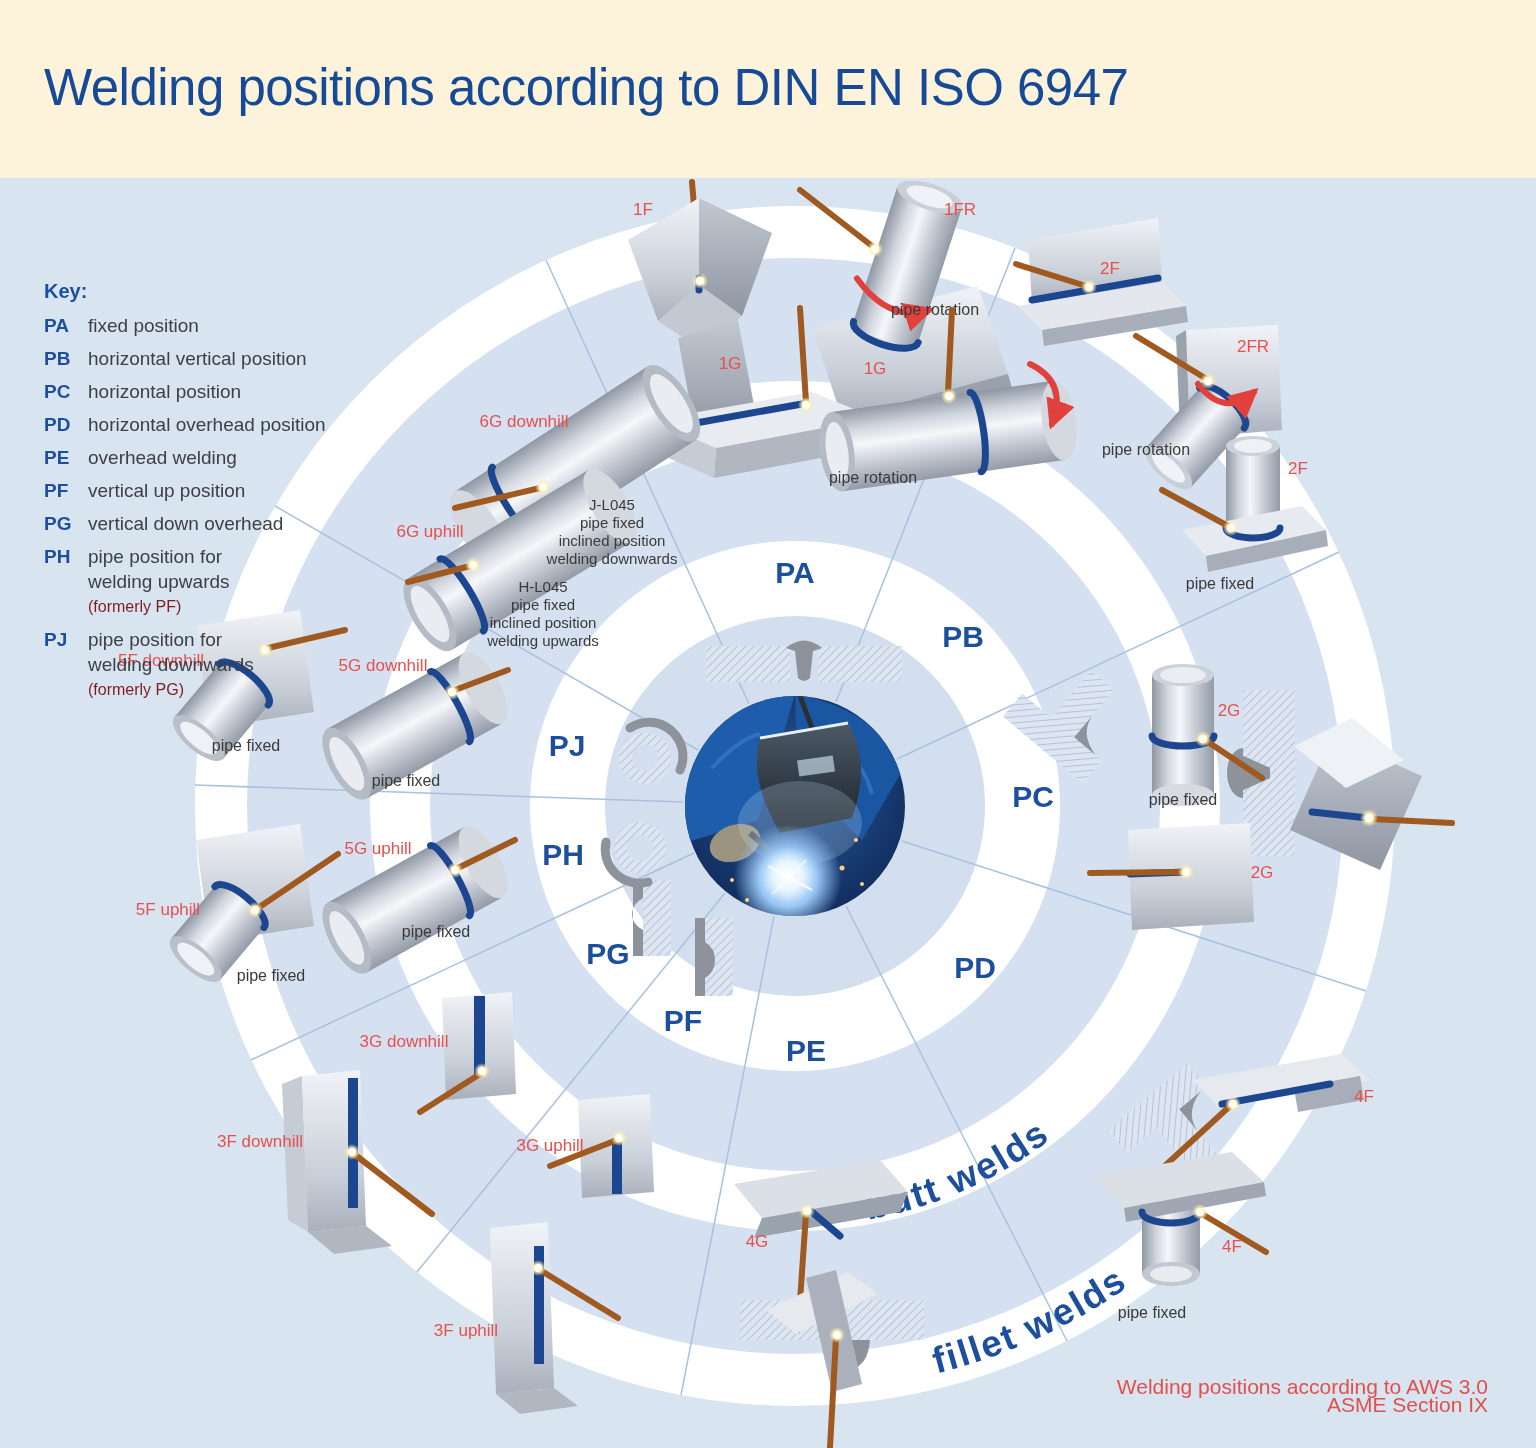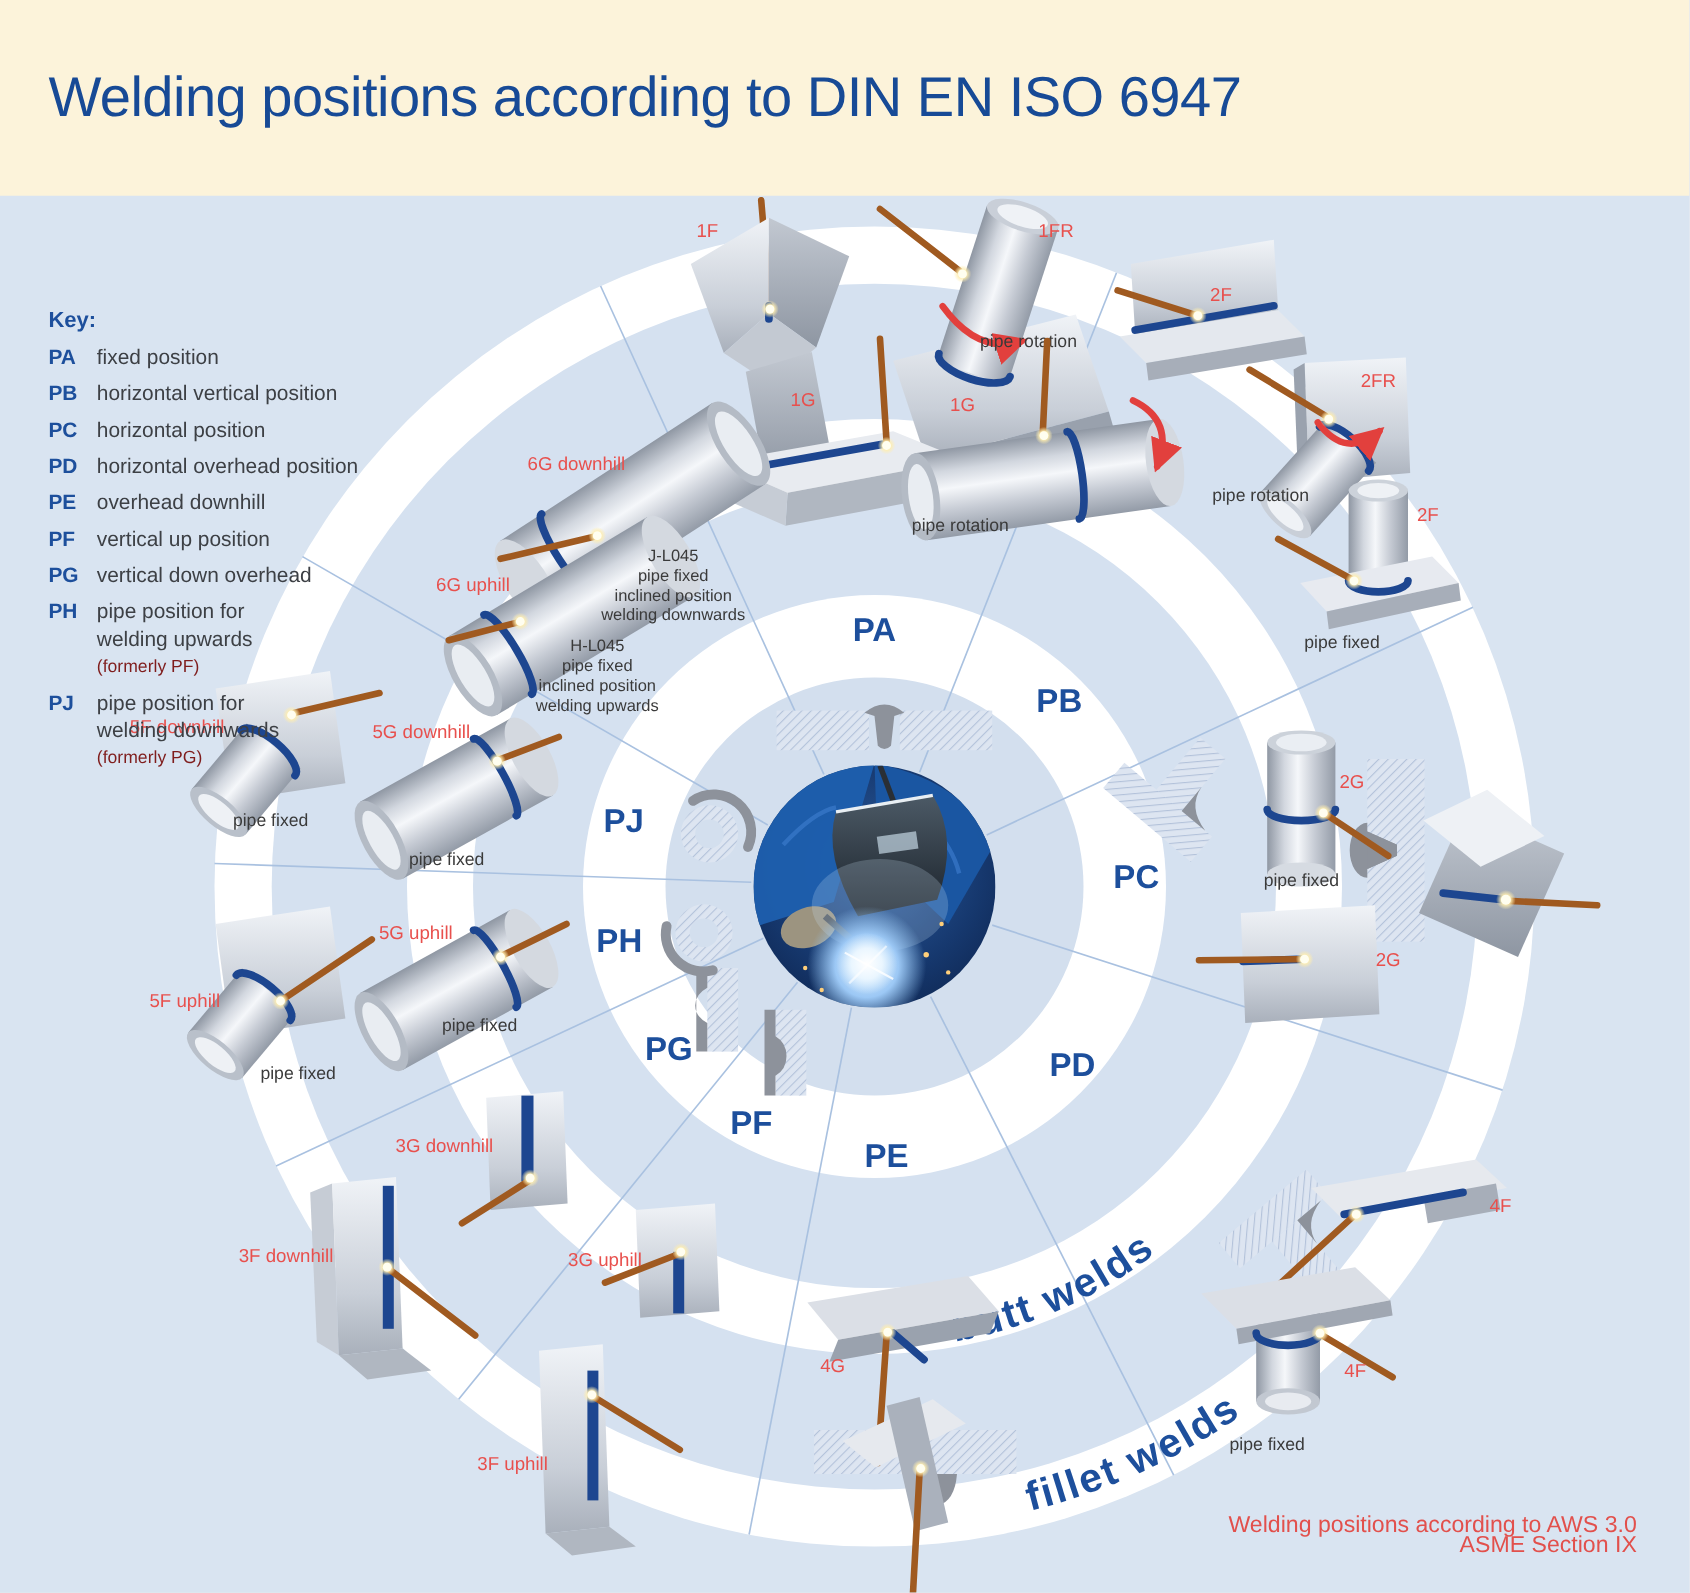--- a/index.html
+++ b/index.html
@@ -61,21 +61,21 @@
       </div>
     <div class="krow">
         <span class="kcode">PD</span>
         <span class="kdesc">
           <span>horizontal overhead position</span>
         </span>
       </div>
     <div class="krow">
         <span class="kcode">PE</span>
         <span class="kdesc">
-          <span>overhead downhill</span>
+          <span>overhead welding</span>
         </span>
       </div>
     <div class="krow">
         <span class="kcode">PF</span>
         <span class="kdesc">
           <span>vertical up position</span>
         </span>
       </div>
     <div class="krow">
         <span class="kcode">PG</span>

